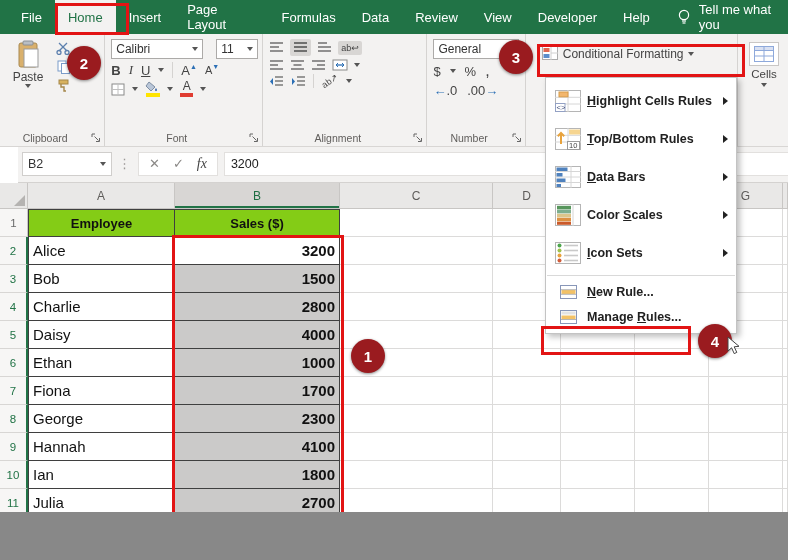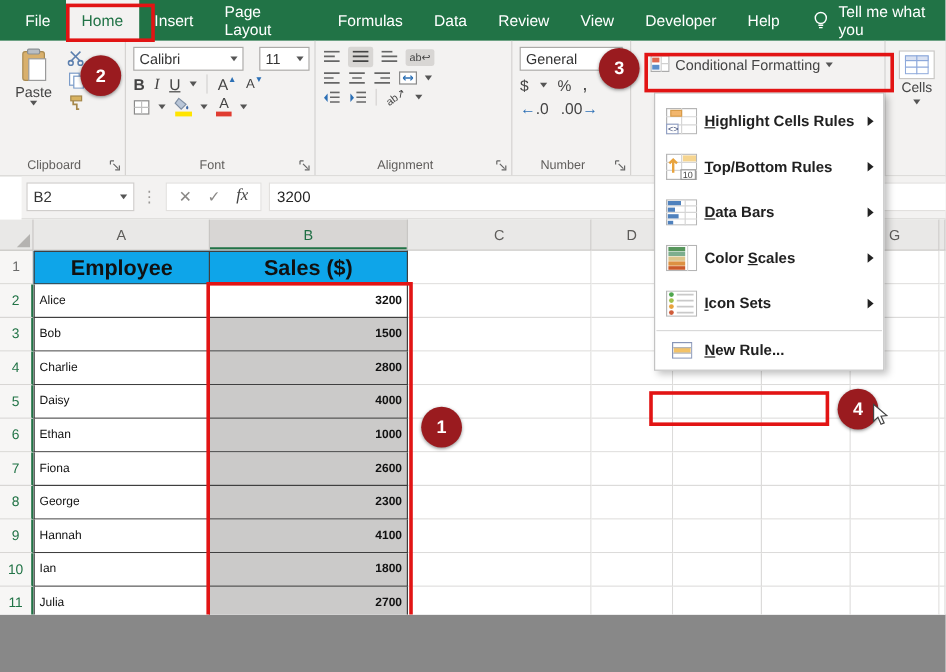--- a/index.html
+++ b/index.html
@@ -52,24 +52,24 @@
            grid-template-rows:26px repeat(12, 28px) 1fr; }
   .corner { background:#e9e8e7; border-right:1px solid #c8c6c4; border-bottom:1px solid #c8c6c4; position:relative; }
   .corner::after { content:""; position:absolute; right:2px; bottom:2px; width:0; height:0;
                    border-left:11px solid transparent; border-bottom:11px solid #b5b3b1; }
   .ch { background:#e9e8e7; border-right:1px solid #c8c6c4; border-bottom:1px solid #c8c6c4;
         color:#5e5c5a; font-size:12px; display:flex; align-items:center; justify-content:center; }
   .ch-sel { background:#d8d6d4; color:#1e6e43; box-shadow:inset 0 -2px 0 #217346; }
   .rh { background:#f7f6f5; border-right:1px solid #c8c6c4; border-bottom:1px solid #d8d6d4;
         color:#6a6a6a; font-size:11.5px; display:flex; align-items:center; justify-content:center; }
   .rh-sel { color:#217346; border-right:2px solid #217346; }
-  .tc { display:flex; align-items:center; font-size:10px; color:#111;
+  .tc { display:flex; align-items:center; font-size:15px; color:#111;
         border-right:1px solid #3f3f3f; border-bottom:1px solid #3f3f3f; background:#fff; }
   .bl { border-left:1.5px solid #3f3f3f; }
-  .hdr { border-top:1.5px solid #3f3f3f; font-weight:700; font-size:18px; justify-content:center; background:#0ea5e9; }
+  .hdr { border-top:1.5px solid #3f3f3f; font-weight:700; font-size:13px; justify-content:center; background:#84cc16; }
   .ca { padding-left:4px; }
   .cb { background:#cbcac9; justify-content:flex-end; padding-right:4px; font-weight:600; }
   .cb.active { background:#fff; }
   .empty { background:#fff; border-right:1px solid #dcdbda; border-bottom:1px solid #dcdbda; }
 
   
   .cf-menu { position:absolute; left:545px; top:77px; width:192px; background:#fff;
              border:1px solid #c3c3c3; box-shadow:3px 3px 6px rgba(0,0,0,.25); padding:4px 0; z-index:40; }
   .mi { display:flex; align-items:center; position:relative; padding-left:7px; }
   .mi.large { height:38px; }
@@ -487,21 +487,21 @@
       <div class="tc ca bl">Ethan</div>
       <div class="tc cb">1000</div>
       <div class="empty"></div>
       <div class="empty"></div>
       <div class="empty"></div>
       <div class="empty"></div>
       <div class="empty"></div>
       <div class="empty"></div>
       <div class="rh rh-sel">7</div>
       <div class="tc ca bl">Fiona</div>
-      <div class="tc cb">2600</div>
+      <div class="tc cb">1700</div>
       <div class="empty"></div>
       <div class="empty"></div>
       <div class="empty"></div>
       <div class="empty"></div>
       <div class="empty"></div>
       <div class="empty"></div>
       <div class="rh rh-sel">8</div>
       <div class="tc ca bl">George</div>
       <div class="tc cb">2300</div>
       <div class="empty"></div>
@@ -658,20 +658,34 @@
             <rect x="1.5" y="5" width="14" height="4" fill="#f3c267"></rect>
             <line x1="1" y1="4.7" x2="16" y2="4.7" stroke="#b5b5b5"></line>
             <line x1="1" y1="9.3" x2="16" y2="9.3" stroke="#b5b5b5"></line>
           </svg>
         </span>
     <span class="mi-label">
       <span></span><span class="key">N</span><span>ew Rule...</span>
     </span>
 
   </div>
+      <div class="mi small">
+    <span class="mi-ic">
+          <svg width="17" height="14" viewBox="0 0 17 14">
+            <rect x="0.5" y="0.5" width="16" height="13" fill="#fff" stroke="#8896b8"></rect>
+            <rect x="1.5" y="1.5" width="14" height="3" fill="#e3e3e3"></rect>
+            <rect x="1.5" y="5.5" width="14" height="3.7" fill="#f3c267"></rect>
+            <line x1="1" y1="9.5" x2="16" y2="9.5" stroke="#b5b5b5"></line>
+          </svg>
+        </span>
+    <span class="mi-label">
+      <span>Manage </span><span class="key">R</span><span>ules...</span>
+    </span>
+
+  </div>
     </div>
 
   <div class="anno rbox" style="left:55px; top:3px; width:74px; height:32px"></div>
   <div class="anno rbox" style="left:537px; top:44px; width:208px; height:33px"></div>
   <div class="anno rbox" style="left:541px; top:326px; width:150px; height:29px"></div>
   <div class="anno rbox" style="left:172px; top:235px; width:172px; height:313px"></div>
 
   <div class="anno badge" style="left:351px; top:339px">1</div>
   <div class="anno badge" style="left:67px;  top:46px">2</div>
   <div class="anno badge" style="left:499px; top:40px">3</div>

